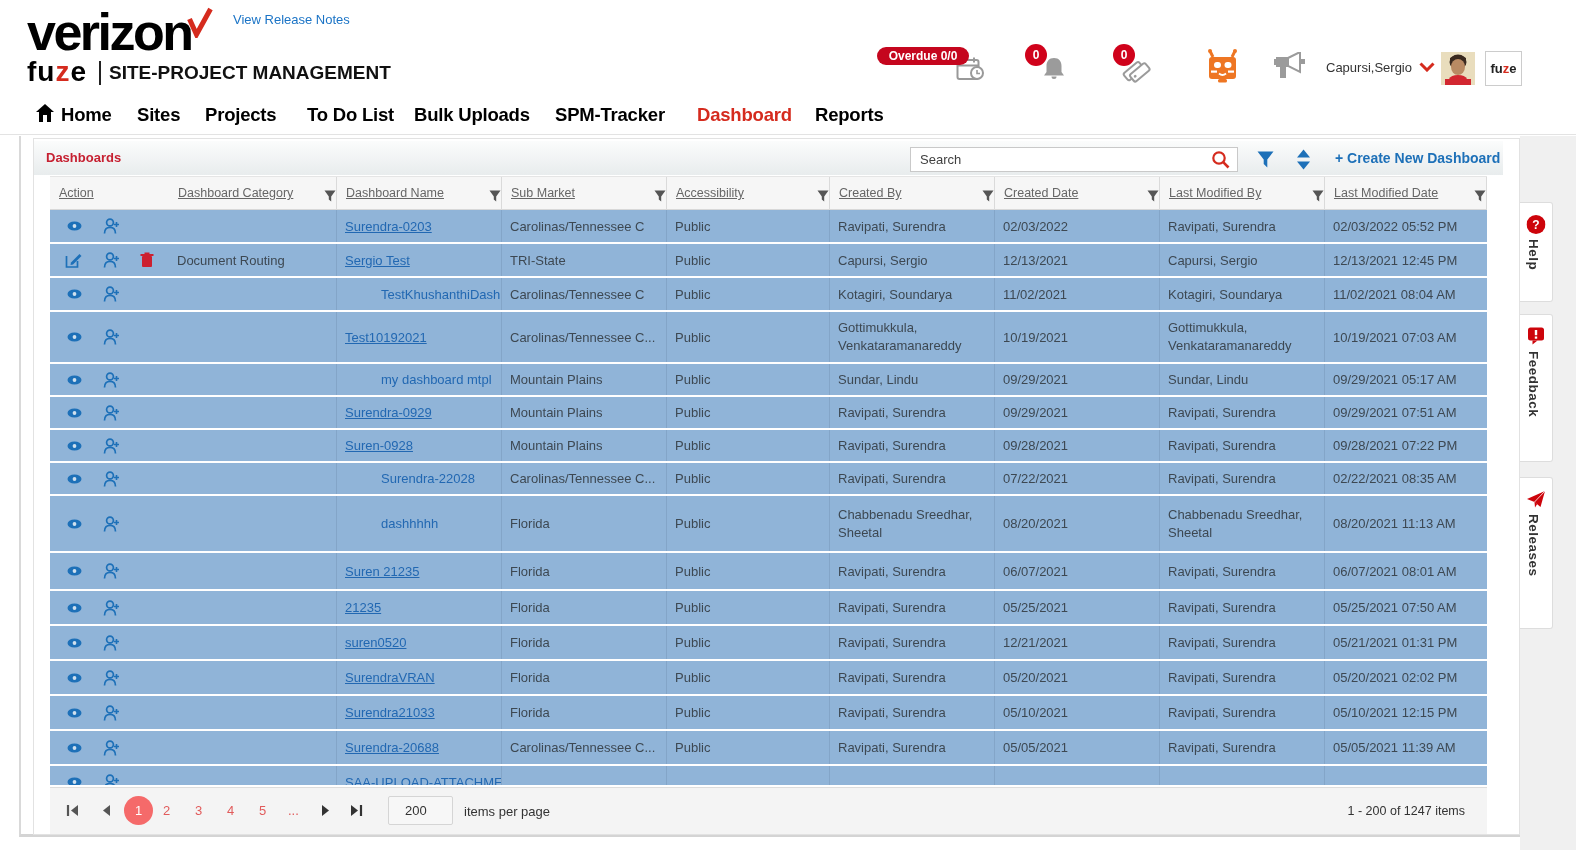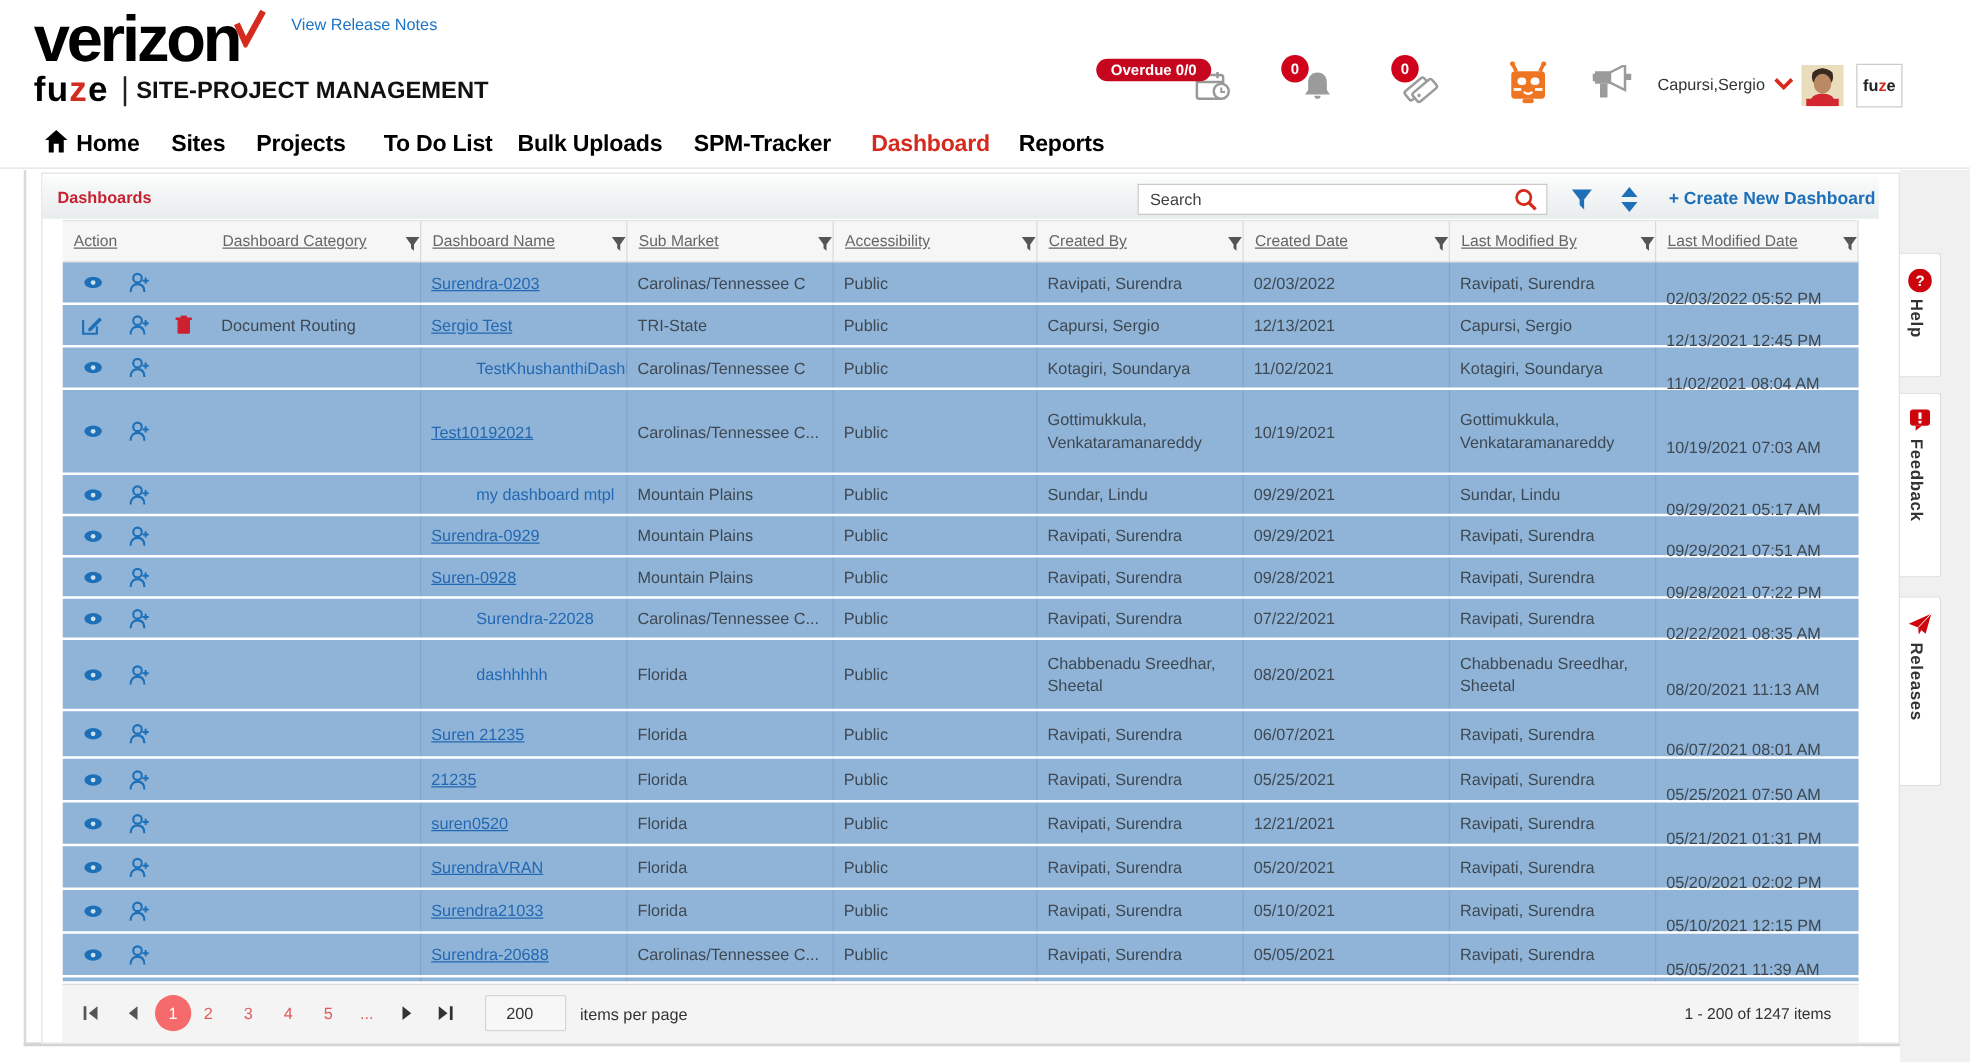--- a/index.html
+++ b/index.html
@@ -41,21 +41,21 @@
 #grid { left:50px; top:176px; width:1437px; height:609px; overflow:hidden; }
 #ghead { position:absolute; left:0; top:0; width:1437px; height:34px; background:#f6f6f6; border-bottom:1px solid #d8d8d8; border-top:1px solid #e5e5e5; }
 .hcell { position:absolute; top:0; height:34px; font-size:12.5px; color:#666; line-height:33px; padding-left:9px;text-decoration:underline; }
 .hfilter { position:absolute; top:11px; }
 #rows { position:absolute; left:0; top:34px; width:1437px; }
 .row { position:relative; width:1437px; background:#90b4d8; margin-bottom:2px; display:flex; }
 .cell { height:100%; font-size:13px; color:#3d4852; padding:0 4px 0 8px; display:flex; align-items:center; overflow:hidden; white-space:nowrap; border-right:1px solid rgba(90,120,150,0.25); }
 .cell.wrap2 { white-space:normal; line-height:18px; }
 .c0 { width:119px; border-right:none !important; } .c1 { width:168px; } .c2 { width:165px; } .c3 { width:165px; }
 .c4 { width:163px; } .c5 { width:165px; } .c6 { width:165px; } .c7 { width:165px; }
-.c8 { width:161px; border-right:none;margin-top:12px; }
+.c8 { width:161px; border-right:none; }
 .lnk { color:#2268b2; text-decoration:underline; }
 .lnk2 { color:#2268b2;margin-left:36px; }
 
 
 #pager { left:50px; top:787px; width:1437px; height:47px; background:#f4f4f4; border-top:1px solid #ddd; }
 .pgnum { position:absolute; top:803px; font-size:13px; color:#e15b5b; }
 #pgsel { left:124px; top:796px; width:29px; height:29px; border-radius:50%; background:#f56a6a; color:#fff; font-size:13px; text-align:center; line-height:29px; }
 #pgdrop { left:388px; top:796px; width:65px; height:29px; background:#f7f7f7; border:1px solid #d5d5d5; border-radius:2px; font-size:13px; color:#333; line-height:27px; padding-left:16px; }
 #pgitems { left:464px; top:804px; font-size:13px; color:#333; }
 #pgcount { left:1290px; top:804px; width:175px; text-align:right; font-size:12.5px; color:#333; }
@@ -305,21 +305,21 @@
 <div class="cell c4">Public</div>
 <div class="cell c5">
           <span>Kotagiri, Soundarya</span>
         </div>
 <div class="cell c6">11/02/2021</div>
 <div class="cell c7">
           <span>Kotagiri, Soundarya</span>
         </div>
 <div class="cell c8">11/02/2021 08:04 AM</div>
 </div>
-<div class="row" style="height:66px">
+<div class="row" style="height:50px">
 <div class="cell c0" style="position:relative">
           <svg style="position:absolute;left:17px;top:50%;transform:translateY(-50%)" width="15" height="10" viewBox="0 0 15 10">
             <ellipse cx="7.5" cy="5" rx="7" ry="4.6" fill="#1d70b8"></ellipse>
             <circle cx="7.5" cy="5" r="1.9" fill="#cfe0ee"></circle>
           </svg>
           <svg style="position:absolute;left:53px;top:50%;transform:translateY(-50%)" width="17" height="17" viewBox="0 0 17 17">
             <circle cx="7" cy="5" r="3.4" fill="none" stroke="#1d70b8" stroke-width="1.7"></circle>
             <path d="M1.5 16 C1.5 11.5 4 9.8 7 9.8 C10 9.8 12.5 11.5 12.5 16" fill="none" stroke="#1d70b8" stroke-width="1.7"></path>
             <path d="M13.5 4.5 v5 M11 7 h5" stroke="#1d70b8" stroke-width="1.6"></path>
           </svg>

